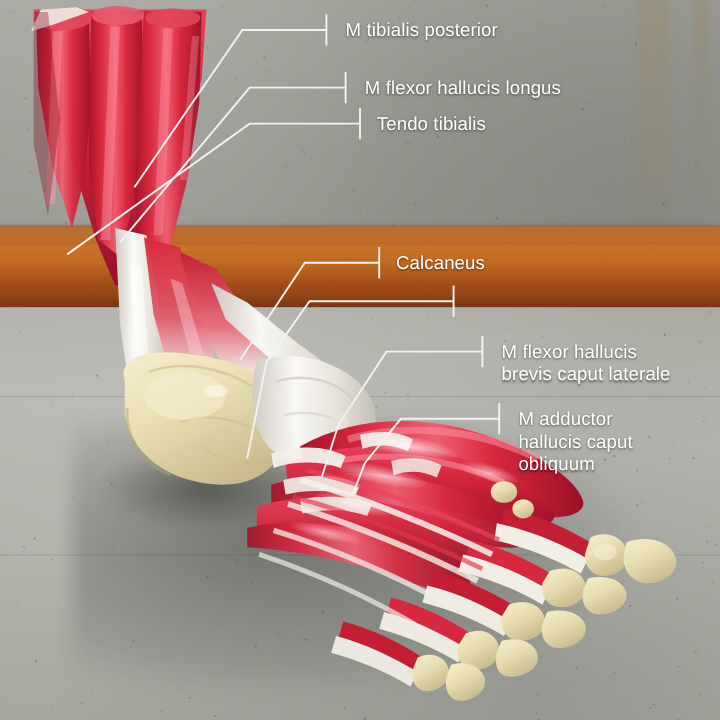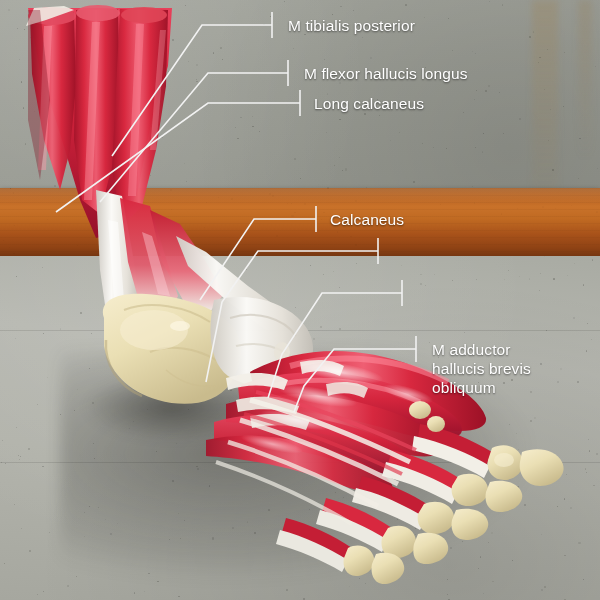--- a/index.html
+++ b/index.html
@@ -716,19 +716,21 @@
       <line x1="300" x2="300" y1="90" y2="116"></line>
       <line x1="316" x2="316" y1="206" y2="232"></line>
       <line x1="378" x2="378" y1="238" y2="264"></line>
       <line x1="402" x2="402" y1="280" y2="306"></line>
       <line x1="416" x2="416" y1="336" y2="362"></line>
     </g>
   </svg>
 
   <div class="label" style="left: 288px; top: 16px;">M tibialis posterior</div>
   <div class="label" style="left: 304px; top: 64px;">M flexor hallucis longus</div>
-  <div class="label" style="left: 314px; top: 94px;">Long calcaneus</div>
+  <div class="label" style="left: 314px; top: 94px;">Tendo tibialis</div>
   <div class="label" style="left: 330px; top: 210px;">Calcaneus</div>
+  <div class="label" style="left: 418px; top: 284px;">M flexor hallucis
+brevis caput laterale</div>
   <div class="label" style="left: 432px; top: 340px;">M adductor
-hallucis brevis
+hallucis caput
 obliquum</div>
 
 </div>
 
 </body></html>

